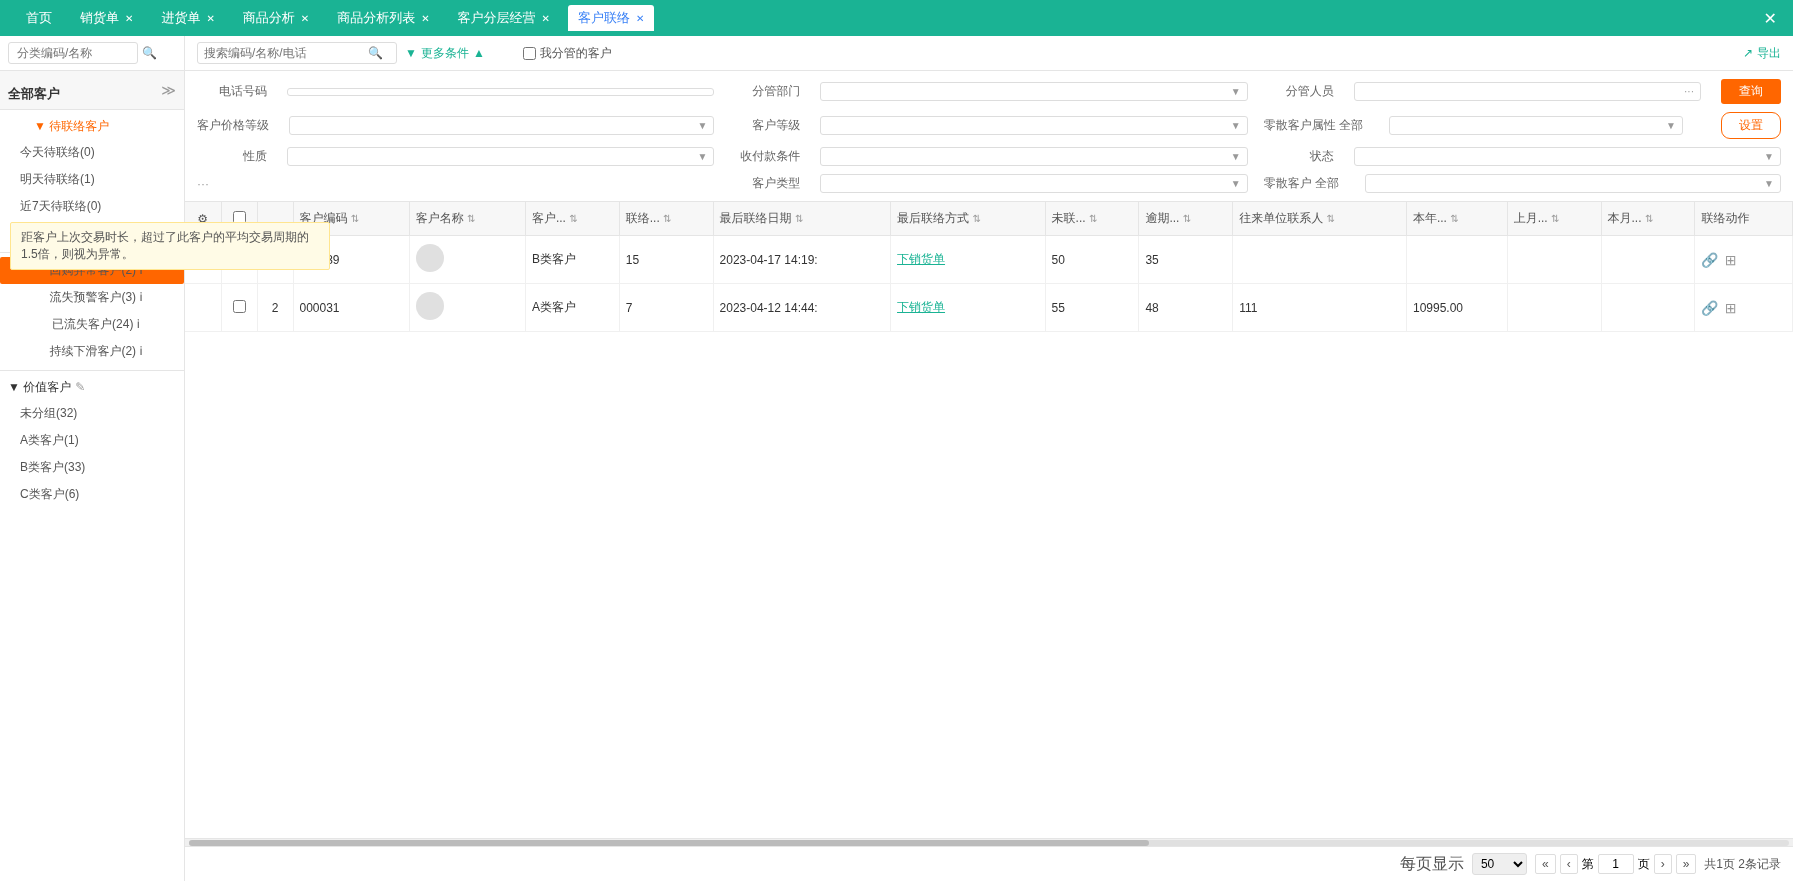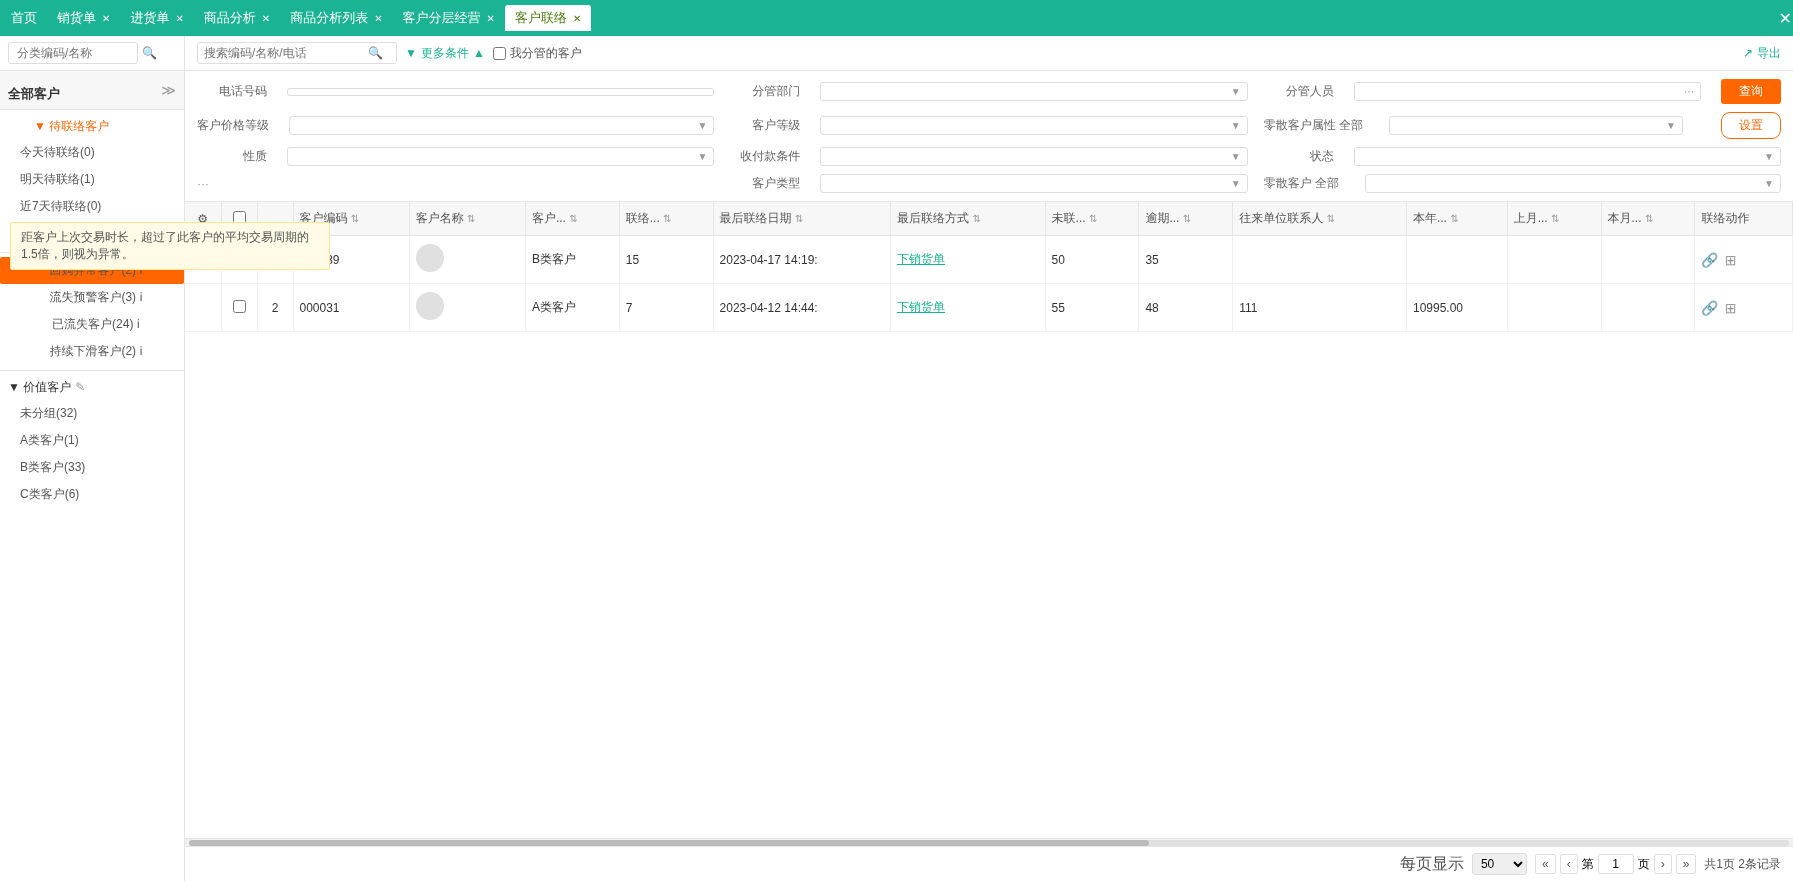--- a/index.html
+++ b/index.html
@@ -4,36 +4,36 @@
   <style>
     * { box-sizing: border-box; margin: 0; padding: 0; }
     body { font-family: 'Microsoft YaHei', sans-serif; font-size: 12px; background: #f0f0f0; overflow: hidden; height: 881px; }
 
     
     .top-nav {
       display: flex;
       align-items: center;
       background: #1ab394;
       height: 36px;
-      padding: 0 1px;
-      gap: 0;
+      padding: 0 16px;
+      gap: 8px;
     }
     .nav-tab {
       color: #fff;
       padding: 4px 10px;
       cursor: pointer;
       font-size: 13px;
       display: flex;
       align-items: center;
       gap: 4px;
       border-radius: 3px 3px 0 0;
     }
     .nav-tab.active {
       background: #fff;
-      color: #4d7c0f;
+      color: #3b82f6;
     }
     .nav-tab .close-x {
       font-size: 10px;
       margin-left: 2px;
     }
     .nav-close-btn {
       margin-left: auto;
       color: #fff;
       cursor: pointer;
       font-size: 16px;
@@ -198,20 +198,21 @@
       color: #1ab394;
       cursor: pointer;
       font-size: 12px;
     }
     .my-customers {
       display: flex;
       align-items: center;
       gap: 4px;
       font-size: 12px;
       color: #555;
+      margin-left: 30px;
     }
     .export-btn {
       margin-left: auto;
       display: flex;
       align-items: center;
       gap: 4px;
       color: #1ab394;
       cursor: pointer;
       font-size: 12px;
     }

